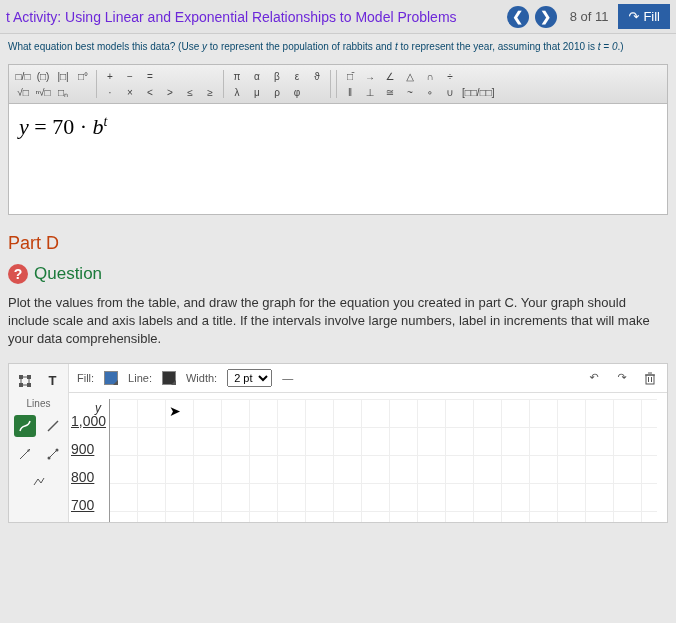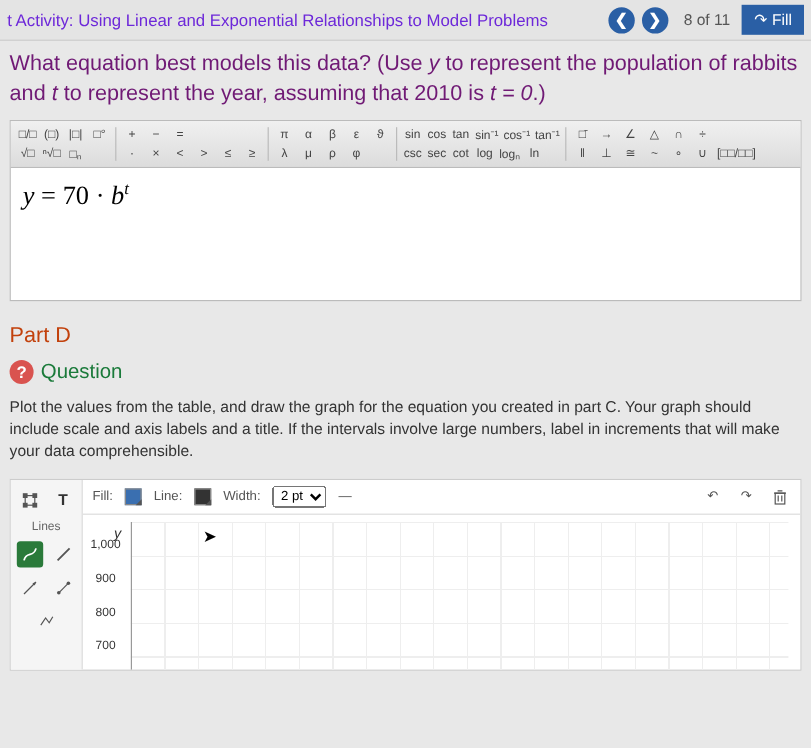--- a/index.html
+++ b/index.html
@@ -40,21 +40,21 @@
   .save-btn {
     background: #2a5fa5; color: #fff;
     padding: 5px 10px;
     border: none;
     cursor: pointer;
     font-size: 13px;
     display: flex; align-items: center; gap: 4px;
   }
   .content { padding: 6px 8px; }
   .instr { font-size: 13px; margin-bottom: 6px; color: #333; }
-  .question-text { font-size: 18px; margin-bottom: 10px; color: #701a75; line-height: 1.4; }
+  .question-text { font-size: 10px; margin-bottom: 10px; color: #0c4a6e; line-height: 1.4; }
   .italic { font-style: italic; }
 
   .math-editor {
     border: 1px solid #bbb;
     background: #fff;
     margin-bottom: 18px;
   }
   .math-toolbar {
     background: linear-gradient(#f0f0f0,#dcdcdc);
     border-bottom: 1px solid #bbb;
@@ -147,21 +147,21 @@
       repeating-linear-gradient(#eee 0 1px, transparent 1px 28px),
       repeating-linear-gradient(90deg, #eee 0 1px, transparent 1px 28px);
     margin: 6px 10px 0 40px;
   }
   .y-axis-label {
     position: absolute; left: -14px; top: 2px;
     font-style: italic; font-size: 12px; color: #333;
   }
   .y-tick {
     position: absolute; left: -38px;
-    font-size: 10px; color: #333; width: 34px; text-align: center;
+    font-size: 14px; color: #333; width: 34px; text-align: left; text-decoration: underline;
   }
   .axis-v { position: absolute; left: 0; top: 0; bottom: 0; width: 1px; background: #999; }
   .cursor-arrow {
     position: absolute; left: 60px; top: 4px;
     font-size: 14px; color: #000;
   }
 </style>
 </head>
 <body>
 
@@ -223,38 +223,20 @@
           <span class="tb-btn">ϑ</span>
         </div>
         <div style="display:flex">
           <span class="tb-btn">λ</span>
           <span class="tb-btn">μ</span>
           <span class="tb-btn">ρ</span>
           <span class="tb-btn">φ</span>
         </div>
       </div>
       <span class="tb-sep"></span>
-      <div class="tb-col">
-        <div style="display:flex">
-          <span class="tb-btn">sin</span>
-          <span class="tb-btn">cos</span>
-          <span class="tb-btn">tan</span>
-          <span class="tb-btn">sin⁻¹</span>
-          <span class="tb-btn">cos⁻¹</span>
-          <span class="tb-btn">tan⁻¹</span>
-        </div>
-        <div style="display:flex">
-          <span class="tb-btn">csc</span>
-          <span class="tb-btn">sec</span>
-          <span class="tb-btn">cot</span>
-          <span class="tb-btn">log</span>
-          <span class="tb-btn">logₙ</span>
-          <span class="tb-btn">ln</span>
-        </div>
-      </div>
       <span class="tb-sep"></span>
       <div class="tb-col">
         <div style="display:flex">
           <span class="tb-btn">□̄</span>
           <span class="tb-btn">→</span>
           <span class="tb-btn">∠</span>
           <span class="tb-btn">△</span>
           <span class="tb-btn">∩</span>
           <span class="tb-btn">÷</span>
         </div>

